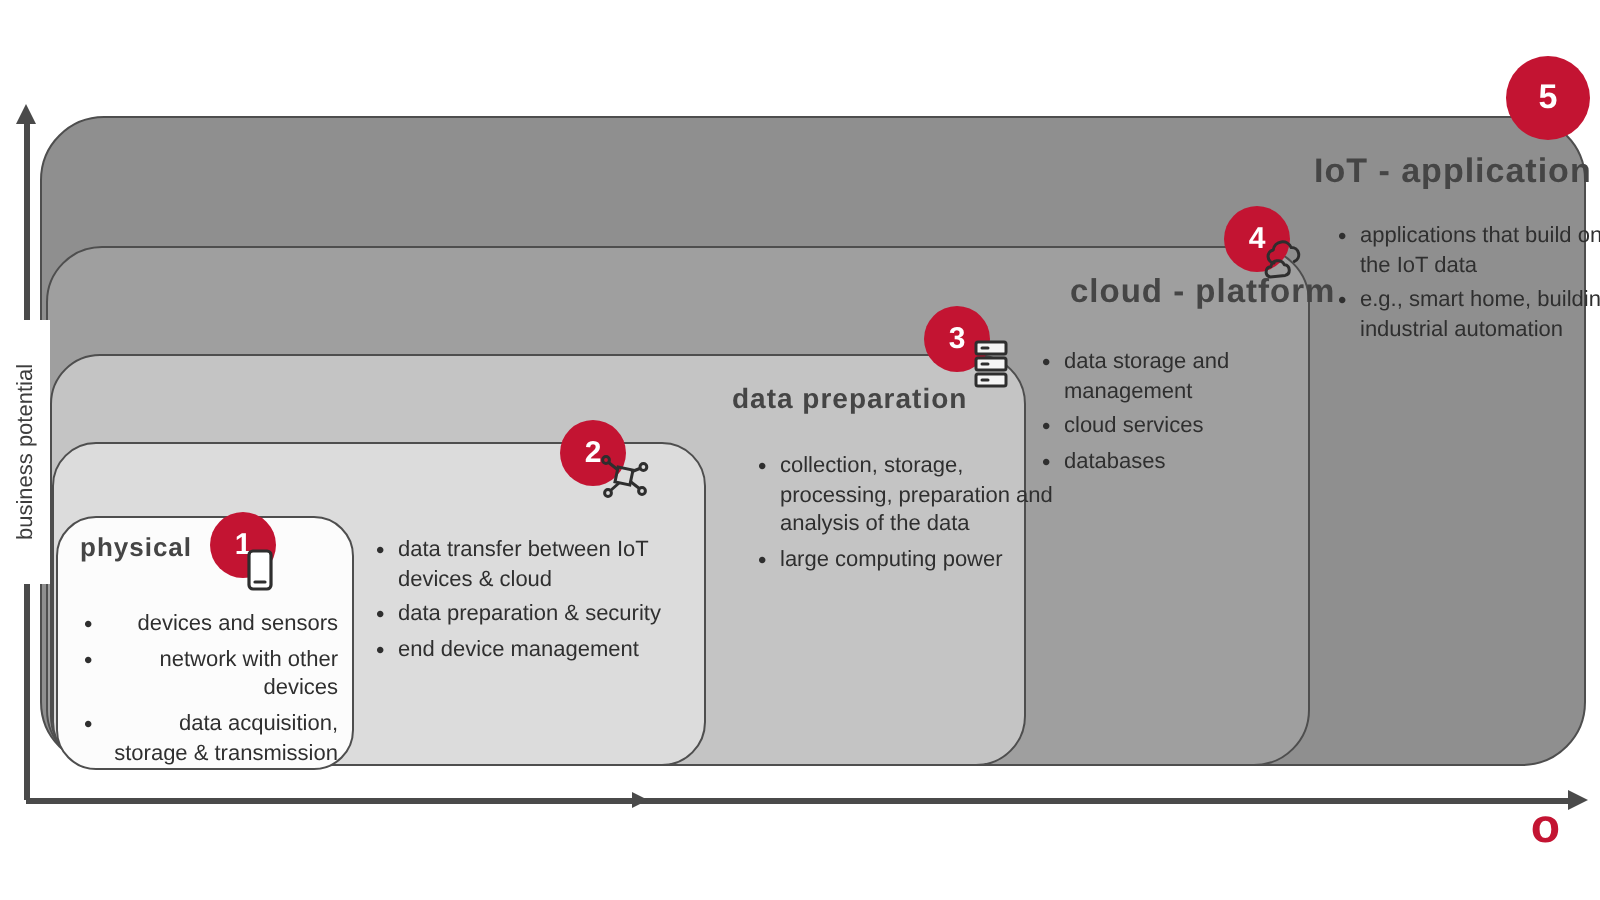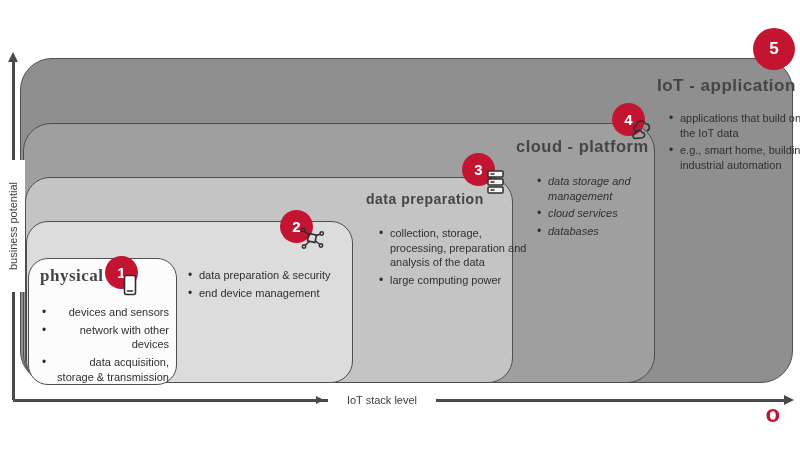--- a/index.html
+++ b/index.html
@@ -8,24 +8,24 @@
 
   
   .layer{position:absolute;border:1.5px solid #4e4e4e;box-sizing:border-box;}
   .l-app      {left:20px;top:58px;width:773px;height:325px;border-radius:32px;}
   .l-cloud    {left:23px;top:123px;width:632px;height:260px;border-radius:28px;}
   .l-dataprep {left:25px;top:177px;width:488px;height:206px;border-radius:25px;}
   .l-connect  {left:26px;top:221px;width:327px;height:162px;border-radius:22px;}
   .l-physical {left:28px;top:258px;width:149px;height:127px;border-radius:20px;}
 
   .ltitle{position:absolute;font-weight:600;color:#454545;letter-spacing:.5px;white-space:nowrap;}
-  .l-physical .ltitle{left:11px;top:7px;font-size:17px;font-family:Liberation Serif, serif;}
+  .l-physical .ltitle{left:11px;top:7px;font-size:13px;}
   .l-connect  .ltitle{left:157px;top:11px;font-size:15.5px;}
   .l-dataprep .ltitle{left:340px;top:13px;font-size:14px;}
-  .l-cloud    .ltitle{left:492px;top:13px;font-size:16.5px;}
+  .l-cloud    .ltitle{left:511px;top:13px;font-size:16.5px;}
   .l-app      .ltitle{left:636px;top:17px;font-size:17px;}
 
   .num{position:absolute;width:33px;height:33px;border-radius:50%;
        display:flex;align-items:center;justify-content:center;
        color:#fff;font-weight:bold;font-size:15px;z-index:5;}
   .l-physical .num{left:76px;top:-3px;}
   .l-connect  .num{left:253px;top:-12px;}
   .l-dataprep .num{left:436px;top:-25px;}
   .l-cloud    .num{left:588px;top:-21px;}
   .l-app .num{left:732px;top:-31px;width:42px;height:42px;font-size:17px;}
@@ -37,21 +37,21 @@
   .l-cloud    .icon-pos{left:604px;top:-7px;}
   .l-app      .icon-pos{left:782px;top:-10px;font-size:19px;font-weight:bold;color:#151515;line-height:1;}
 
   .bullets{position:absolute;margin:0;padding:0;list-style:none;
            font-size:11px;line-height:1.34;color:#2f2f2f;}
   .bullets li{position:relative;padding-left:12px;margin-bottom:3px;}
   .bullets li::before{content:"\2022";position:absolute;left:1px;top:-1px;font-size:12px;}
   .l-physical .bullets{left:12px;top:46px;width:128px;text-align:right;}
   .l-connect  .bullets{left:160px;top:46px;width:176px;}
   .l-dataprep .bullets{left:352px;top:48px;width:156px;}
-  .l-cloud    .bullets{left:512px;top:50px;width:132px;font-style:italic;}
+  .l-cloud    .bullets{left:496px;top:50px;width:132px;}
   .l-app      .bullets{left:647px;top:52px;width:146px;}
 
   
   .brand{position:absolute;left:682px;top:341px;font-size:24px;font-weight:600;
          color:#ffffff;letter-spacing:1px;z-index:7;}
 
   
   .axis-y-line{position:absolute;left:12px;top:60px;width:2.5px;height:340px;background:#4a4a4a;}
   .axis-y-arrow{position:absolute;left:8px;top:52px;width:0;height:0;
       border-left:5px solid transparent;border-right:5px solid transparent;
@@ -130,20 +130,21 @@
           <circle cx="4" cy="5" r="1.7"></circle>
         <line x1="16.5" y1="11" x2="21.5" y2="9"></line>
           <circle cx="22.7" cy="8.5" r="1.7"></circle>
         <line x1="10.5" y1="16.5" x2="6" y2="20.5"></line>
           <circle cx="5" cy="21.5" r="1.7"></circle>
         <line x1="16.5" y1="16" x2="21" y2="19.5"></line>
           <circle cx="22" cy="20.5" r="1.7"></circle>
       </svg>
     </div>
     <ul class="bullets">
+      <li>data transfer between IoT devices &amp; cloud</li>
       <li>data preparation &amp; security</li>
       <li>end device management</li>
     </ul>
   </div>
 
   <div class="layer l-physical" style="background-color: rgb(252, 252, 252);">
     <div class="ltitle">physical</div>
     <div class="num" style="background-color: rgb(195, 20, 50);">1</div>
     <div class="licon icon-pos">
       <svg width="18" height="22" viewBox="0 0 18 22" fill="#ffffff" stroke="#2e2e2e" stroke-width="1.6" stroke-linecap="round">
@@ -160,15 +161,14 @@
 
   <div class="axis-y-line"></div>
   <div class="axis-y-arrow"></div>
   <div class="y-label-box">
     <span>business potential</span>
   </div>
 
   <div class="axis-x-line"></div>
   <div class="axis-x-arrow-mid"></div>
   <div class="axis-x-arrow-end"></div>
-  <div class="x-label-box">IoT stack level</div>
 
 </div>
 
 </body></html>

